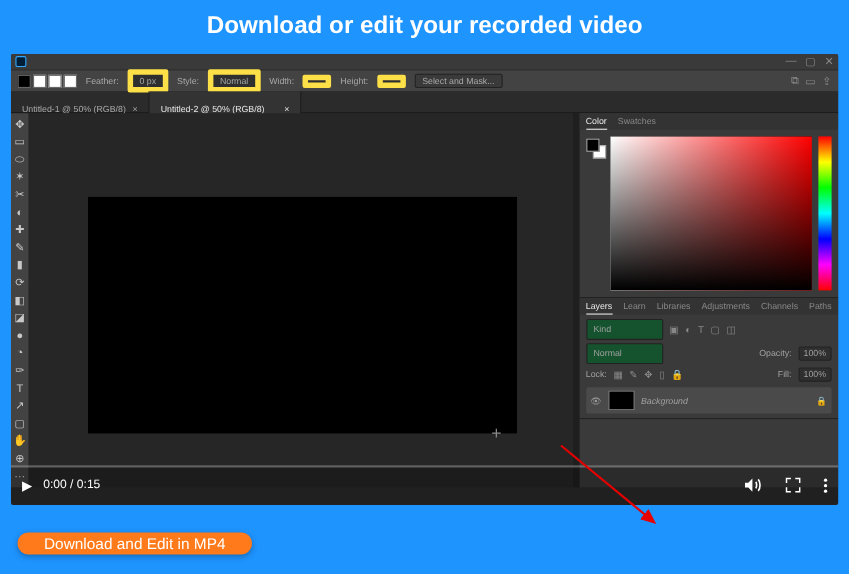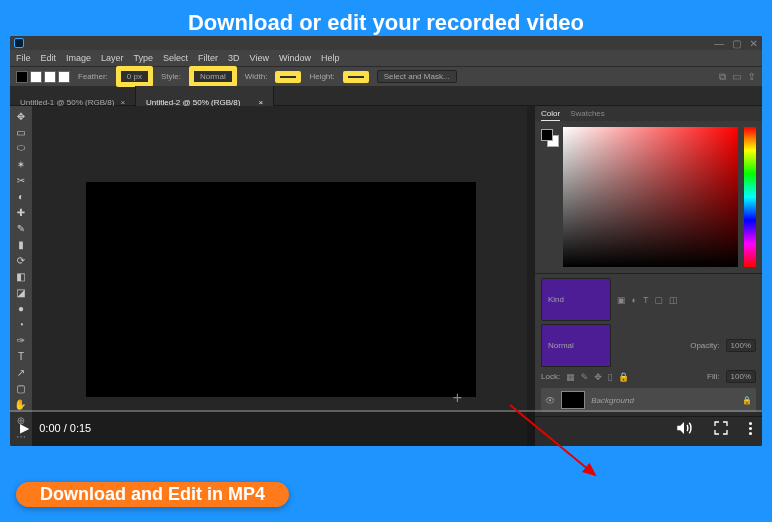--- a/index.html
+++ b/index.html
@@ -1,17 +1,17 @@
 <!DOCTYPE html>
 <html><head>
 <meta charset="utf-8">
 <style>
   * { box-sizing: border-box; margin: 0; padding: 0; }
   body { width: 772px; height: 522px; background: #1e94ff; font-family: -apple-system, BlinkMacSystemFont, "Segoe UI", Arial, sans-serif; overflow: hidden; position: relative; }
-  .header { text-align: center; padding: 10px 0 0; }
+  .header { text-align: center; padding: 10px 0 13px; }
   .header h1 { color: #fff; font-size: 22px; font-weight: 700; }
   .screenshot { margin: 0 10px; width: 752px; height: 410px; background: #2b2b2b; border-radius: 2px; position: relative; color: #c8c8c8; font-size: 9px; overflow: hidden; }
   
   .ps-titlebar { height: 14px; background: #3a3a3a; display: flex; align-items: center; padding: 0 4px; justify-content: space-between; }
   .ps-titlebar .left { display: flex; align-items: center; gap: 6px; }
   .ps-logo { width: 10px; height: 10px; background: #001e36; border: 1px solid #31a8ff; border-radius: 2px; }
   .ps-titlebar .right { display: flex; gap: 8px; font-size: 10px; color: #888; }
   .menubar { height: 16px; background: #434343; display: flex; align-items: center; gap: 10px; padding: 0 6px; font-size: 9px; color: #d0d0d0; }
   .menubar span { cursor: default; }
   .optionsbar { height: 20px; background: #434343; border-top: 1px solid #2b2b2b; display: flex; align-items: center; gap: 8px; padding: 0 6px; font-size: 8px; color: #a8a8a8; }
@@ -37,42 +37,42 @@
   .panel .tabs { display: flex; gap: 10px; padding: 3px 6px 0; font-size: 8px; color: #888; background: #333; }
   .panel .tabs .on { color: #e8e8e8; border-bottom: 1px solid #e8e8e8; padding-bottom: 2px; }
   .colorpanel .body { padding: 6px; display: flex; gap: 6px; }
   .fgbg { width: 16px; height: 16px; position: relative; margin-top: 2px; flex-shrink: 0; }
   .fgbg .fg { width: 12px; height: 12px; background: #000; border: 1px solid #aaa; position: absolute; top: 0; left: 0; }
   .fgbg .bg { width: 12px; height: 12px; background: #fff; border: 1px solid #aaa; position: absolute; bottom: -2px; right: -2px; }
   .sv-box { flex: 1; height: 140px; position: relative; background: linear-gradient(to top, #000, transparent), linear-gradient(to right, #fff, #ff0000); }
   .hue-strip { width: 12px; height: 140px; background: linear-gradient(to bottom, #f00, #ff0, #0f0, #0ff, #00f, #f0f, #f00); }
   .layerpanel .body { padding: 4px 6px; display: flex; flex-direction: column; gap: 3px; font-size: 8px; color: #a0a0a0; }
   .layerpanel .row { display: flex; align-items: center; gap: 6px; }
-  .layerpanel .select { background: #4c1d95; border: 1px solid #222; padding: 16px 6px; border-radius: 2px; flex: 0 0 70px; }
+  .layerpanel .select { background: #14532d; border: 1px solid #222; padding: 4px 6px; border-radius: 2px; flex: 0 0 70px; }
   .layerpanel .mini { background: #2f2f2f; border: 1px solid #222; padding: 1px 4px; border-radius: 2px; min-width: 30px; text-align: right; }
   .ic { color: #888; font-size: 9px; }
   .layer-row { display: flex; align-items: center; gap: 6px; background: #4a4a4a; padding: 3px 4px; border-radius: 2px; margin-top: 2px; }
   .thumb { width: 24px; height: 18px; background: #000; border: 1px solid #888; }
   .lockic { margin-left: auto; }
   
   .videocontrols { position: absolute; left: 0; right: 0; bottom: 0; height: 36px; background: rgba(0,0,0,0.25); display: flex; align-items: center; padding: 0 10px; gap: 10px; }
   .play { color: #fff; font-size: 12px; }
   .time { color: #fff; font-size: 11px; }
   .progress { position: absolute; left: 0; right: 0; top: 0; height: 2px; background: rgba(255,255,255,0.3); }
   .vc-right { margin-left: auto; display: flex; gap: 20px; color: #fff; font-size: 14px; align-items: center; }
   .vc-right svg { display: block; }
   .dots-v { display: inline-flex; flex-direction: column; gap: 2px; }
   .dots-v i { width: 3px; height: 3px; background: #fff; border-radius: 50%; display: block; }
   
   .arrow { position: absolute; left: 500px; top: 400px; pointer-events: none; }
   
   .footer { position: absolute; left: 0; right: 0; bottom: 0; height: 56px; display: flex; align-items: center; justify-content: space-between; padding: 0 16px; }
   .rerecord { display: flex; align-items: center; gap: 8px; color: #fff; font-size: 13px; font-weight: 500; cursor: pointer; }
   .rerecord svg { display: block; }
-  .dl-btn { background: #ff7a1a; color: #fff; font-size: 18px; font-weight: 700; padding: 2px 24px; border-radius: 22px; border: none; cursor: pointer; box-shadow: 0 2px 6px rgba(0,0,0,0.3); }
+  .dl-btn { background: #ff7a1a; color: #fff; font-size: 14px; font-weight: 400; padding: 2px 24px; border-radius: 22px; border: none; cursor: pointer; box-shadow: 0 2px 6px rgba(0,0,0,0.3); }
 </style>
 </head>
 <body>
 
 <div class="header">
   <h1>Download or edit your recorded video</h1>
 </div>
 
 <div class="screenshot">
 
@@ -80,33 +80,20 @@
     <div class="left">
       <div class="ps-logo"></div>
     </div>
     <div class="right">
       <span>—</span>
       <span>▢</span>
       <span>✕</span>
     </div>
   </div>
 
-  <div class="menubar">
-    <span>File</span>
-    <span>Edit</span>
-    <span>Image</span>
-    <span>Layer</span>
-    <span>Type</span>
-    <span>Select</span>
-    <span>Filter</span>
-    <span>3D</span>
-    <span>View</span>
-    <span>Window</span>
-    <span>Help</span>
-  </div>
 
   <div class="optionsbar">
     <div class="swgroup">
       <div class="sw black"></div>
       <div class="sw white"></div>
       <div class="sw white"></div>
       <div class="sw white"></div>
     </div>
     <span>Feather:</span>
     <span class="field">0 px</span>
@@ -178,20 +165,28 @@
           <div class="fgbg">
             <div class="bg"></div>
             <div class="fg"></div>
           </div>
           <div class="sv-box"></div>
           <div class="hue-strip"></div>
         </div>
       </div>
 
       <div class="panel layerpanel">
+        <div class="tabs">
+          <span class="on">Layers</span>
+          <span>Learn</span>
+          <span>Libraries</span>
+          <span>Adjustments</span>
+          <span>Channels</span>
+          <span>Paths</span>
+        </div>
         <div class="body">
           <div class="row">
             <span class="select">Kind</span>
             <span class="ic">▣</span>
             <span class="ic">◐</span>
             <span class="ic">T</span>
             <span class="ic">▢</span>
             <span class="ic">◫</span>
           </div>
           <div class="row">

